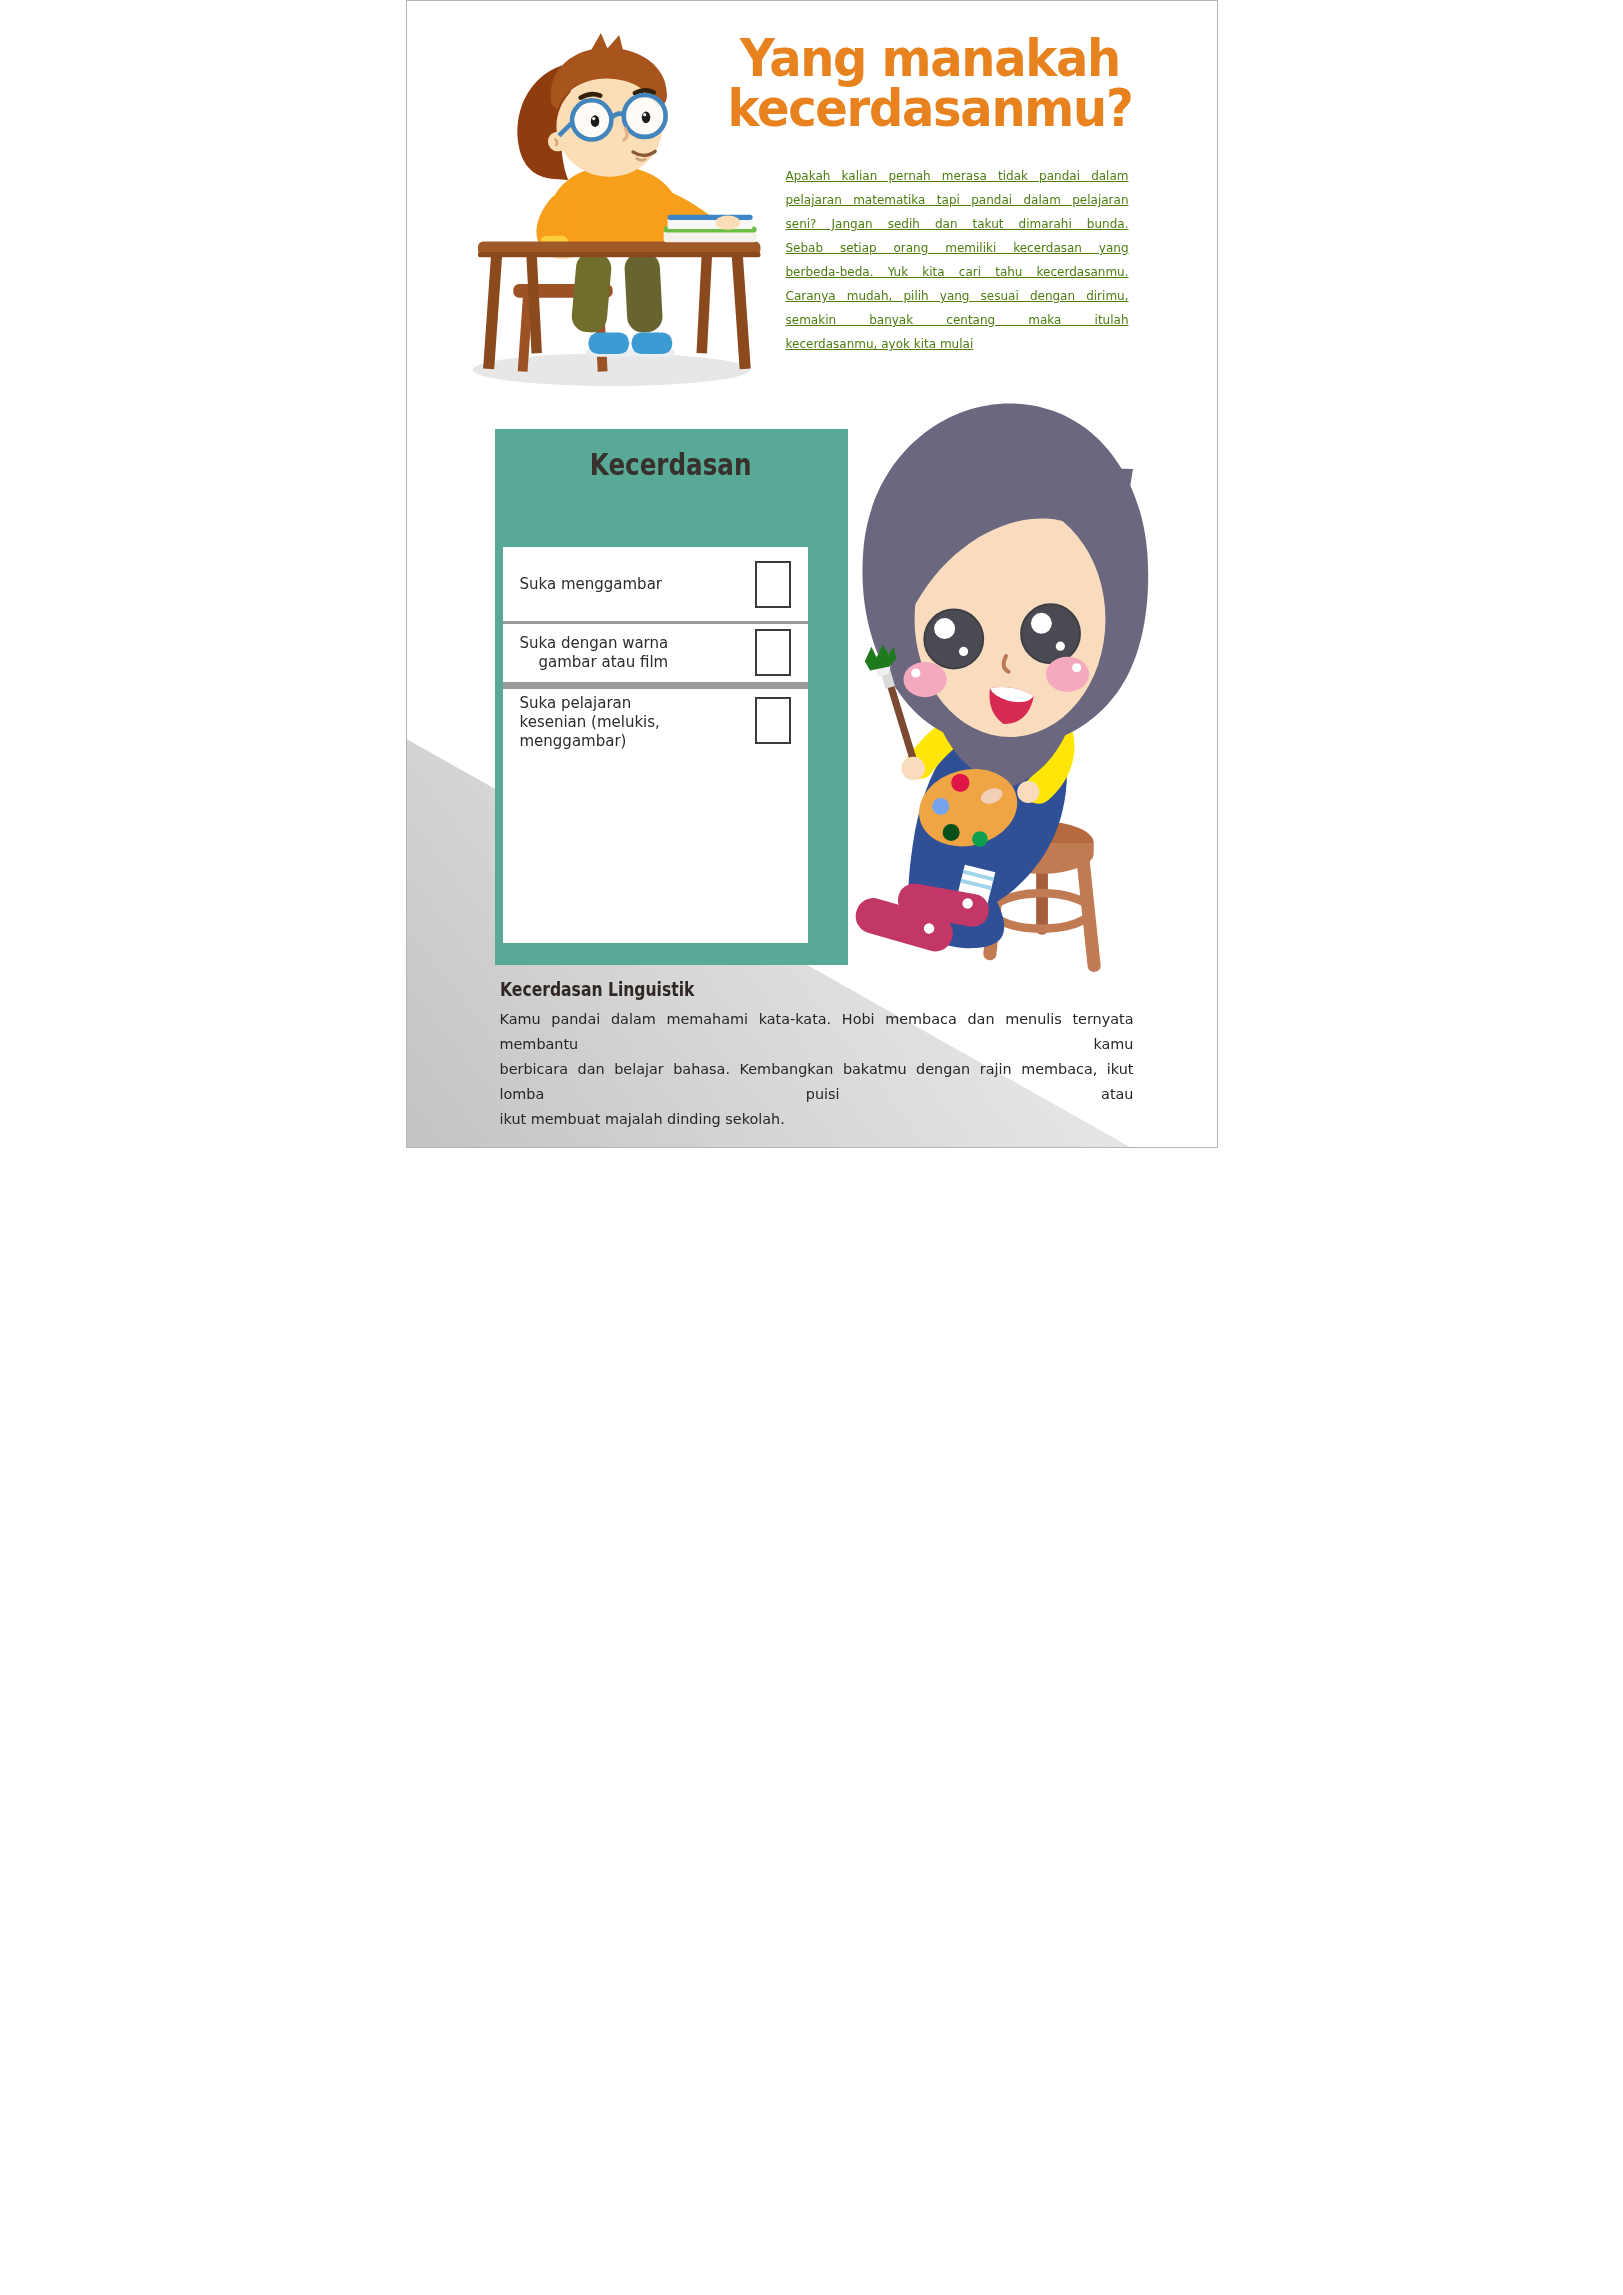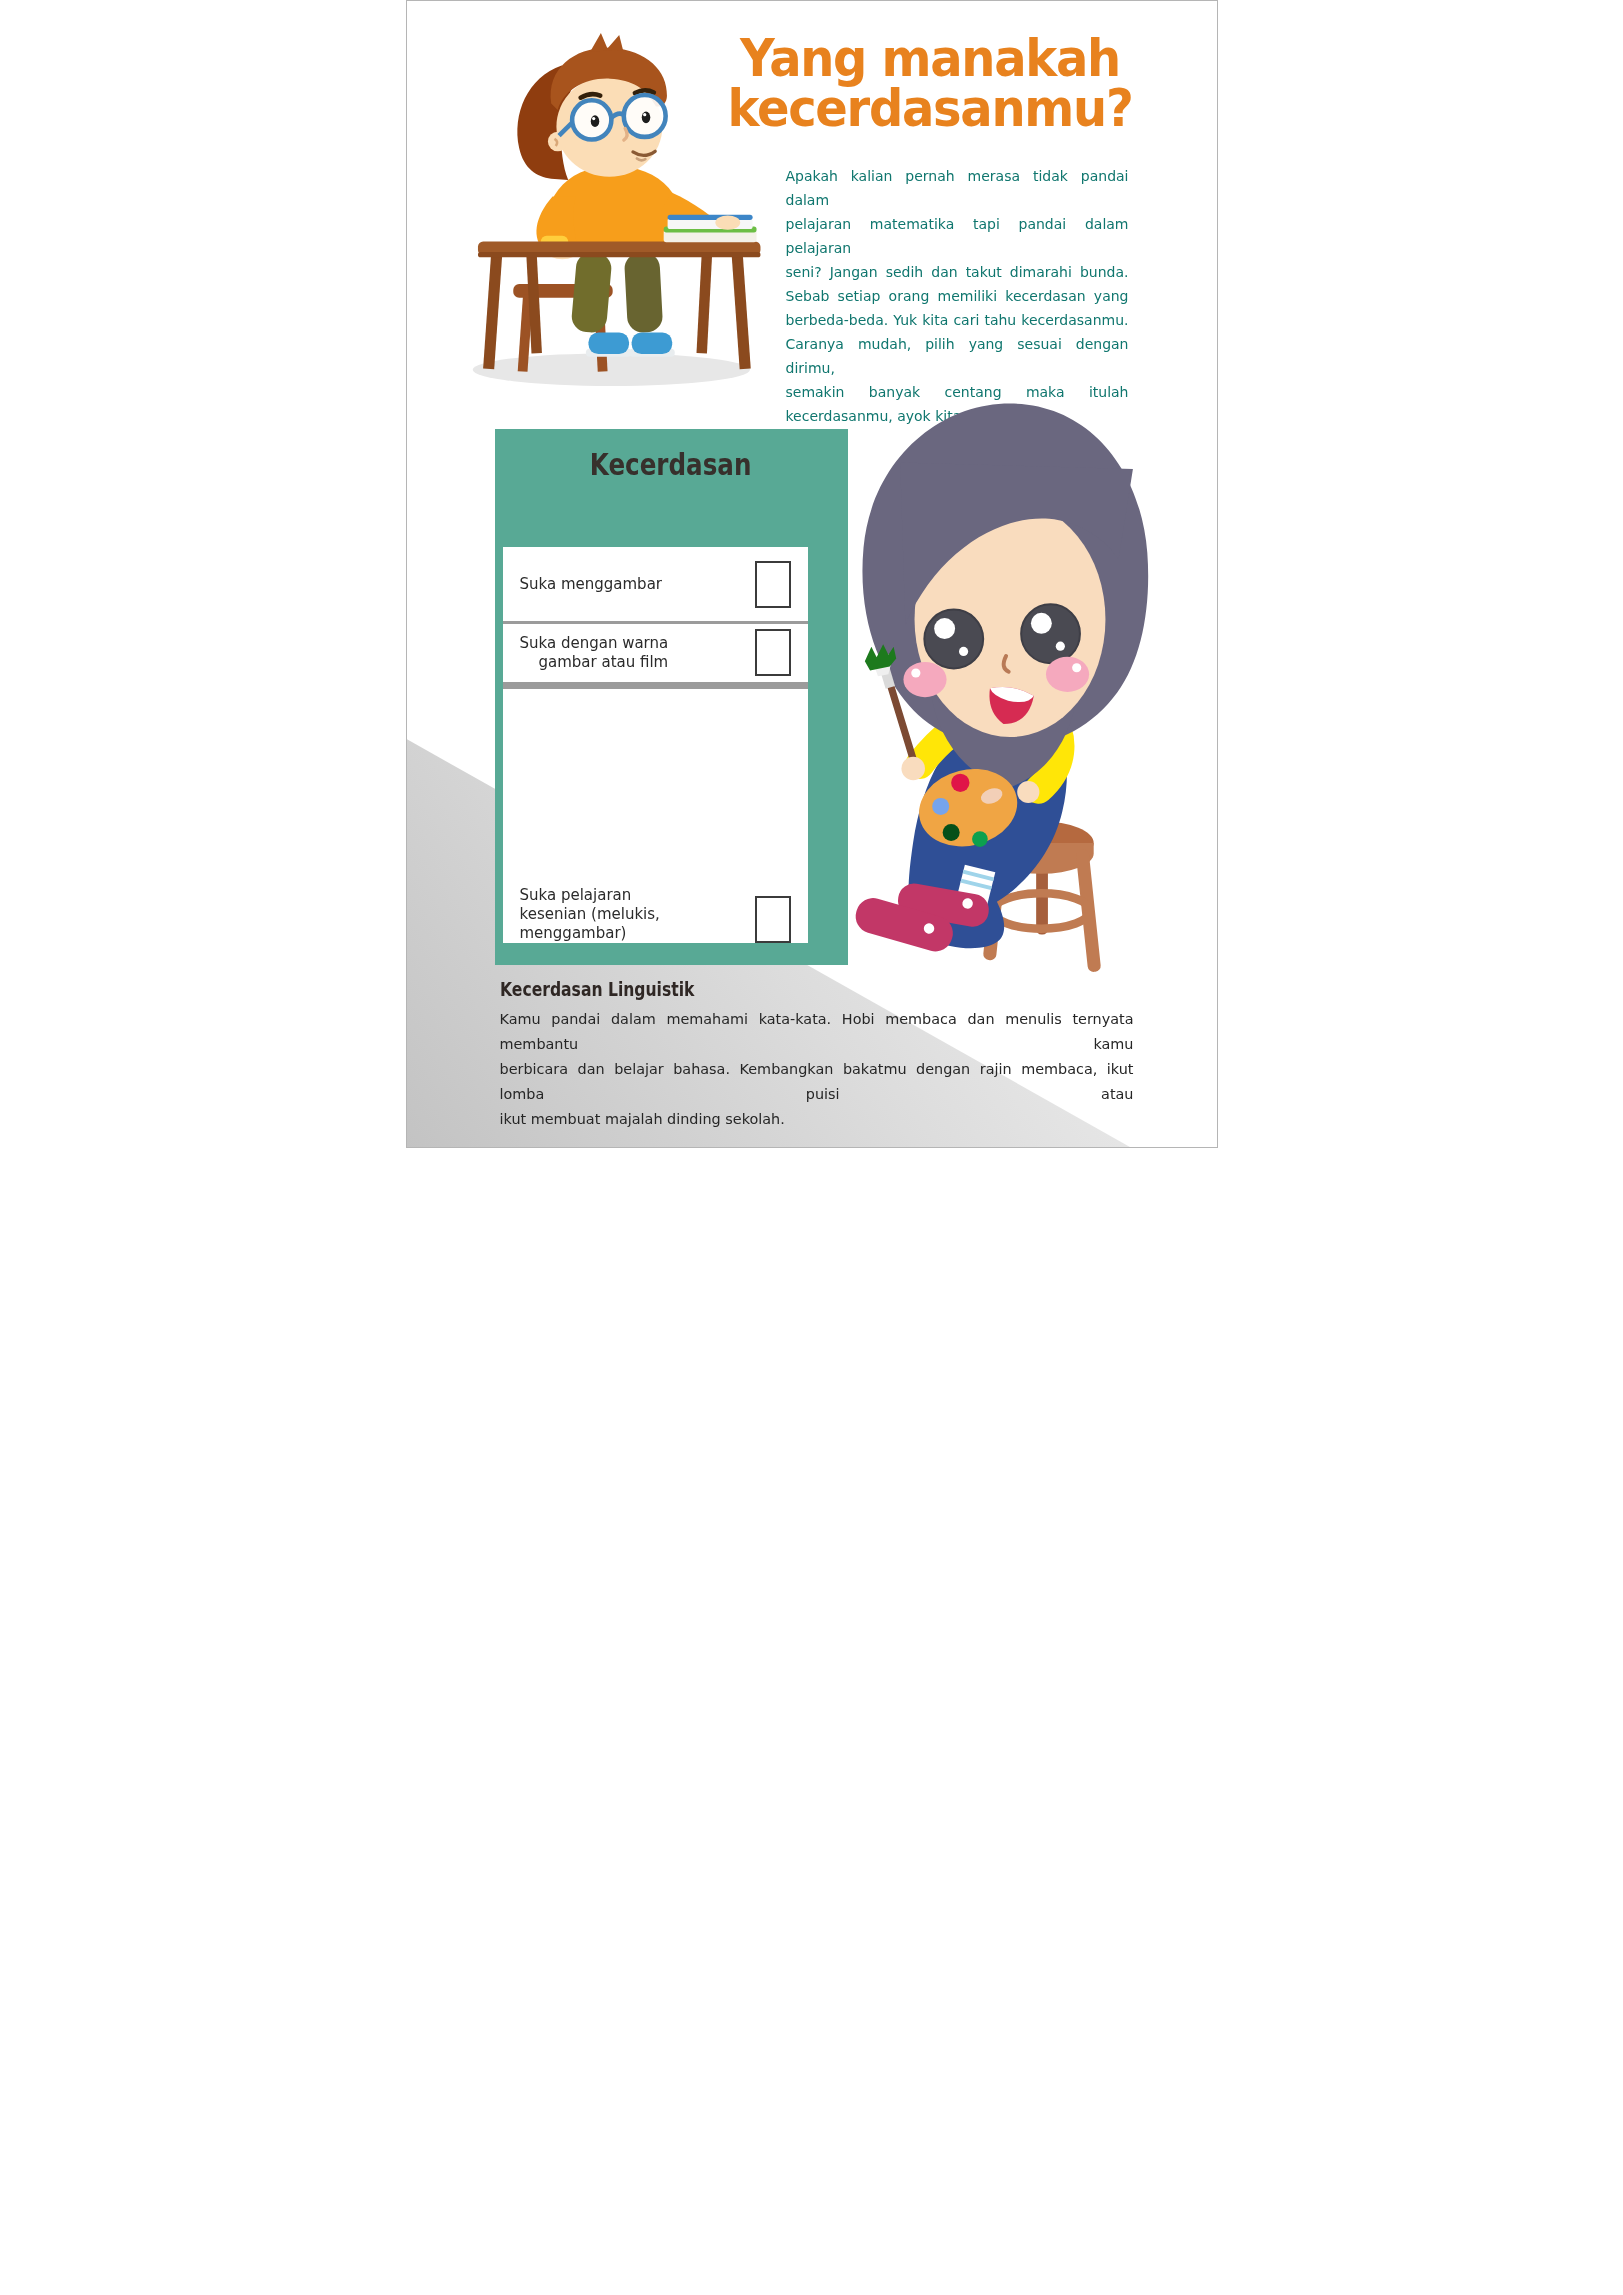--- a/index.html
+++ b/index.html
@@ -21,21 +21,21 @@
     position:absolute; left:298px; top:30px; width:451px; text-align:center; z-index:3;
   }
   .title .tline {
     font-weight:800; font-size:48px; line-height:50px; letter-spacing:-1.3px;
     color:#e8821e;
     transform:scaleY(1.08); transform-origin:top center;
   }
   
   .intro {
     position:absolute; left:379px; top:163px; width:343px; z-index:3;
-    font-size:14px; line-height:24px; color:#0f766e;
+    font-size:12px; line-height:24px; color:#4d7c0f;text-decoration:underline;
   }
   .intro .pline { text-align:justify; text-align-last:justify; }
   .intro .pline.last { text-align-last:left; }
   
   .card {
     position:absolute; left:88px; top:428px; width:353px; height:536px;
     background:#58a995; z-index:2;
   }
   .card-head { text-align:center; padding-top:20px; color:#37302c; }
   .card-head .small {
@@ -58,21 +58,21 @@
   }
   .row .lbl { font-size:15px; line-height:19px; color:#2b2b2b; }
   .row .cbx {
     margin-left:auto; width:36px; height:47px; flex:0 0 auto;
     border:2px solid #3b3b3b; background:#ffffff; display:block;
   }
   .r1 { height:74px; }
   .r2 { height:58px;text-align:right; }
   .r3 { height:60px; }
   .r4 { height:60px; }
-  .r5 { flex:1 1 auto; align-items:flex-end; padding-top:20px; }
+  .r5 { flex:1 1 auto; align-items:flex-start; padding-top:5px; }
   .r5 .cbx { margin-top:2.6px; height:47px; }
   .sep { height:2.6px; background:#9b9b9b; flex:0 0 auto; }
   
   .foot-head {
     position:absolute; left:93px; top:977px; z-index:4; color:#2f2724;
   }
   .foot-head span {
     display:inline-block; font-weight:800; font-size:20px; line-height:22px;
     transform:scaleX(0.78); transform-origin:left center; letter-spacing:0px;
   }

